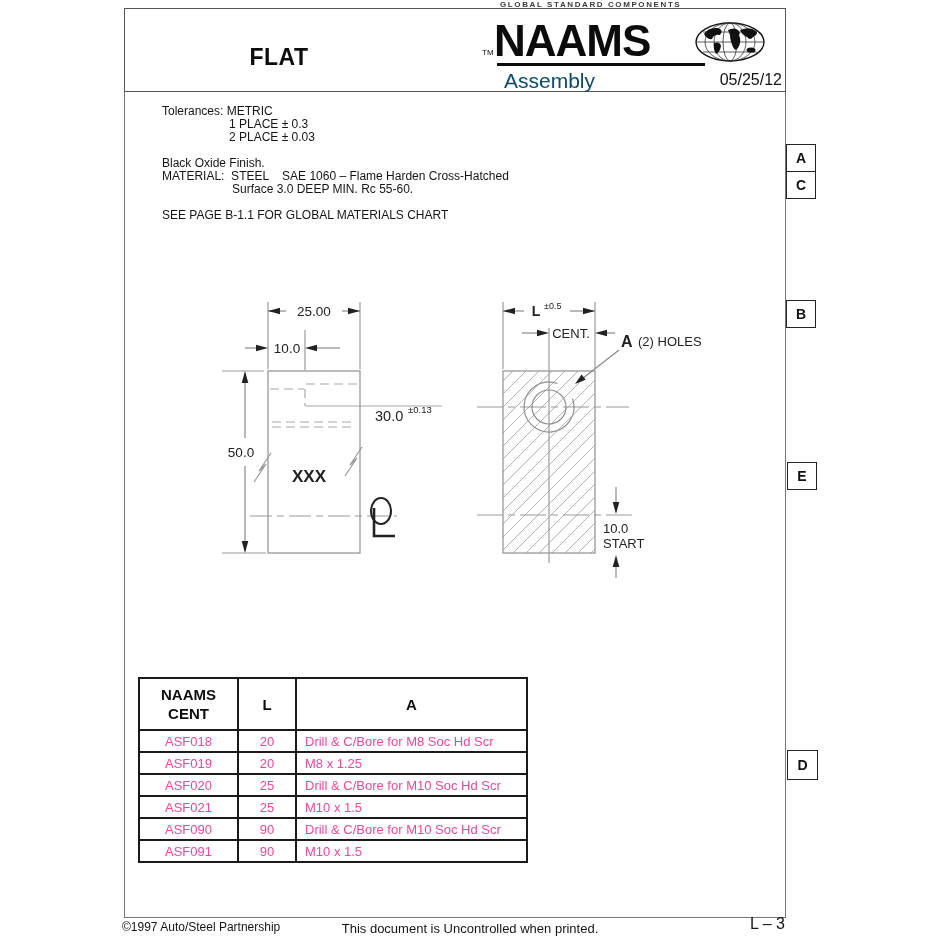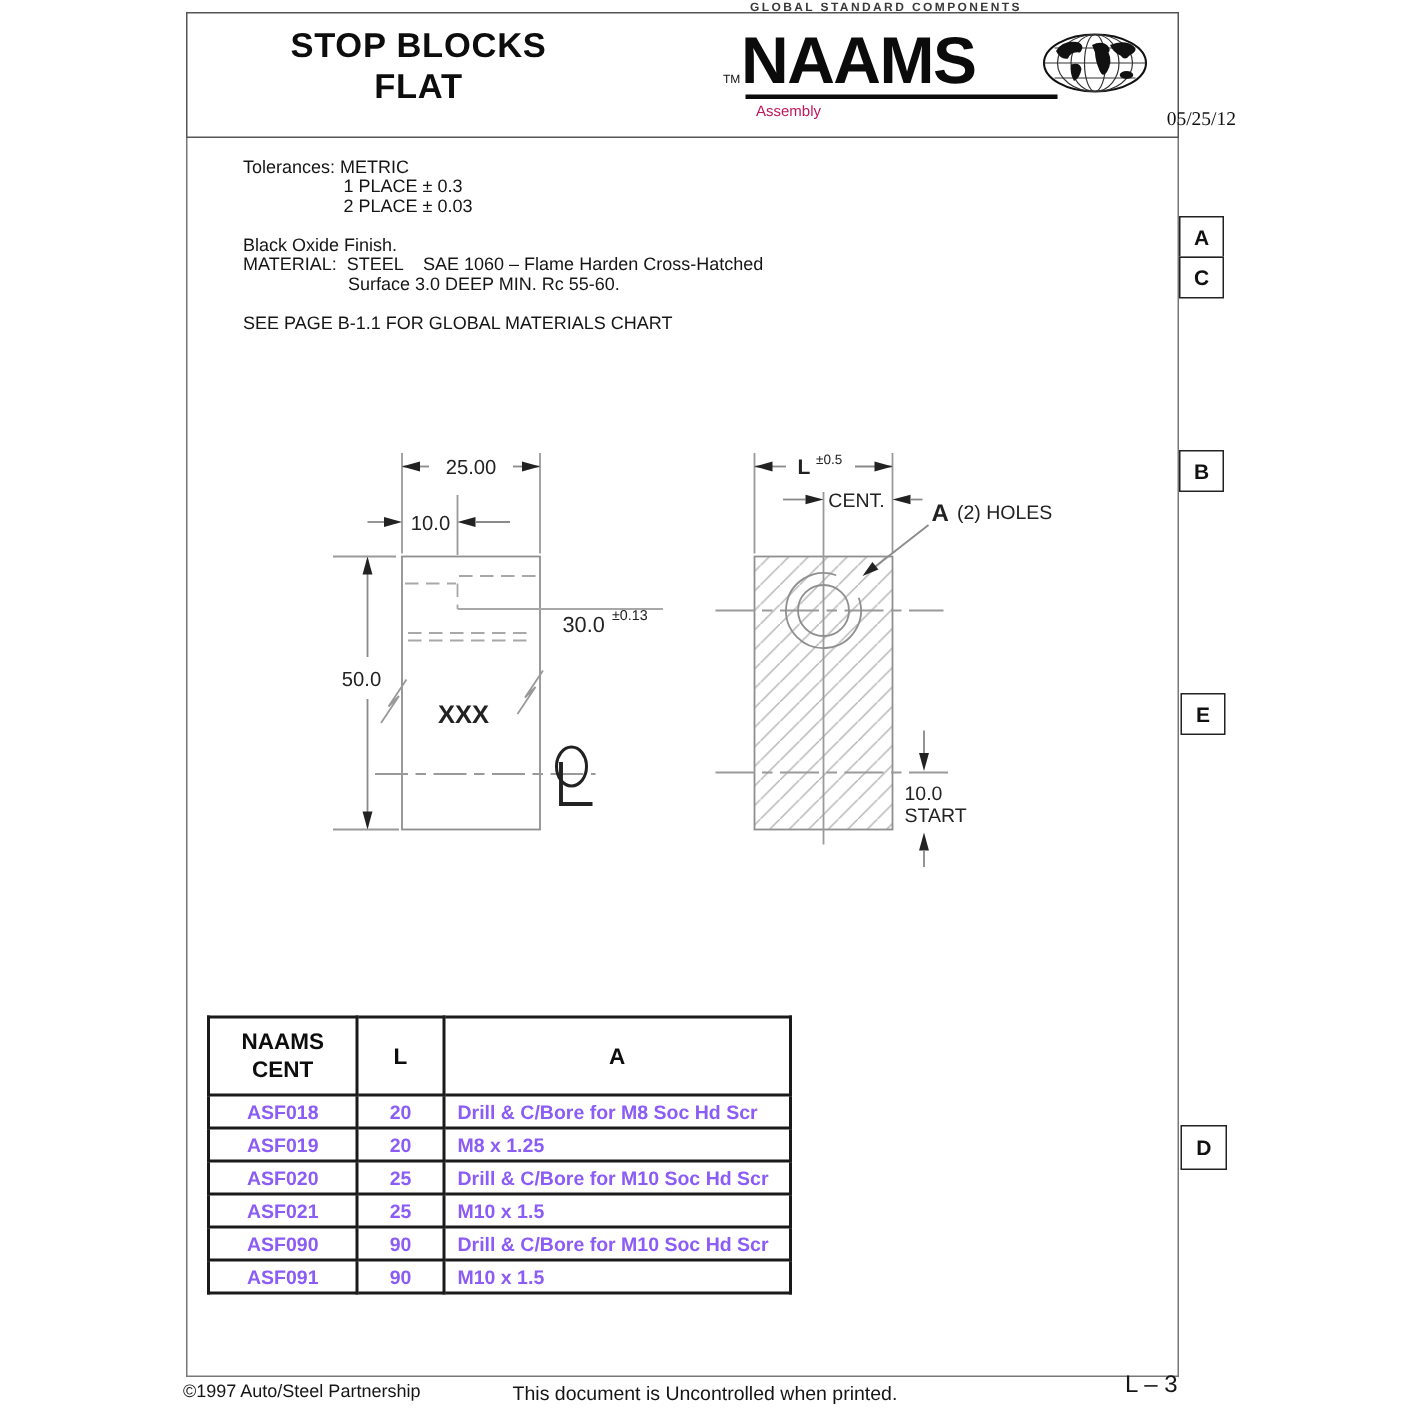--- a/index.html
+++ b/index.html
@@ -8,22 +8,22 @@
   .abs{position:absolute;}
 
   
   .header-box{left:124px;top:8px;width:660px;height:82px;border:1.6px solid #555;background:#fff;}
   .doc-title{left:134px;top:17px;width:290px;text-align:center;font-size:23px;font-weight:bold;
              line-height:27px;letter-spacing:.5px;color:#0d0d0d;}
   .brand-tagline{left:500px;top:0;font-size:8px;font-weight:bold;letter-spacing:1.6px;color:#3a3a3a;}
   .brand-tm{left:482px;top:48px;font-size:8px;font-weight:normal;color:#111;}
   .brand-name{left:494px;top:20px;font-size:44px;font-weight:bold;letter-spacing:-1px;color:#0b0b0b;line-height:42px;}
   .brand-underline{left:497px;top:63px;width:208px;height:3px;background:#0b0b0b;}
-  .brand-subtitle{left:504px;top:69px;font-size:10px;color:#be185d;}
-  .brand-date{left:754px;top:71px;width:70px;text-align:right;font-size:13px;color:#111;font-family:Liberation Serif, serif;}
+  .brand-subtitle{left:504px;top:69px;font-size:21px;color:#0c4a6e;}
+  .brand-date{left:712px;top:71px;width:70px;text-align:right;font-size:16px;color:#111;}
   .globe{left:693px;top:21px;}
 
   
   .main-frame{left:124px;top:90px;width:660px;height:826px;border:1.4px solid #777;background:#fff;}
 
   
   .note{font-size:12px;color:#151515;white-space:pre;}
   .n1{left:162px;top:104px;}
   .n2{left:229px;top:117px;}
   .n3{left:229px;top:130px;}
@@ -44,41 +44,41 @@
   .zone-d{left:787px;top:750px;width:29px;height:28px;}
 
   
   .drawing{left:0;top:0;}
   svg text{font-family:"Liberation Sans",sans-serif;fill:#222;}
 
   
   .parts-table{left:138px;top:677px;border-collapse:collapse;background:#fff;}
   .parts-table th,.parts-table td{border:2px solid #1a1a1a;font-family:"Liberation Sans",sans-serif;}
   .parts-table th{font-size:15px;font-weight:bold;color:#0d0d0d;height:48px;line-height:19px;}
-  .parts-table td{font-size:13px;color:#8b5cf6;height:18px;padding:1px 0;text-align:center;font-weight:bold;}
+  .parts-table td{font-size:13px;color:#ec4899;height:18px;padding:1px 0;text-align:center;}
   .col-code{width:95px;}
   .col-l{width:54px;}
   .col-a{width:227px;}
   .parts-table td.cell-a{text-align:left;padding-left:8px;}
 
   
   .foot-copy{left:122px;top:920px;font-size:12px;color:#151515;}
   .foot-notice{left:0;top:921px;width:940px;text-align:center;font-size:13px;color:#151515;}
   .foot-page{left:750px;top:915px;font-size:16px;color:#151515;}
 </style>
 </head>
 <body>
 
 <div id="canvas">
 
   <div class="abs main-frame"></div>
 
   <div class="abs header-box"></div>
   <div class="abs doc-title">
-    <span>STOP BLOCKS</span><br>
+    <br>
     <span>FLAT</span>
   </div>
   <div class="abs brand-tagline">GLOBAL STANDARD COMPONENTS</div>
   <div class="abs brand-tm">TM</div>
   <div class="abs brand-name">NAAMS</div>
   <div class="abs brand-underline"></div>
   <div class="abs brand-subtitle">Assembly</div>
   <div class="abs brand-date">05/25/12</div>
 
   <svg class="abs globe" width="74" height="42" viewBox="0 0 74 42">

